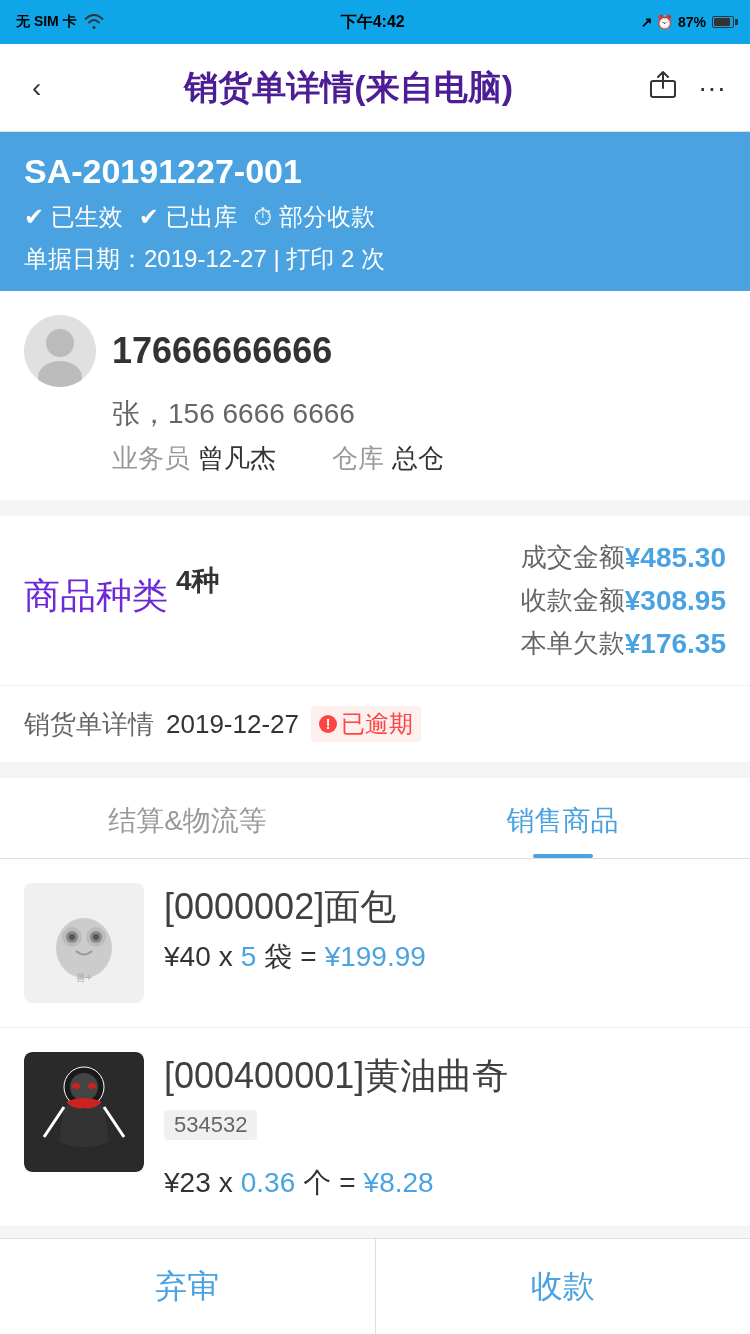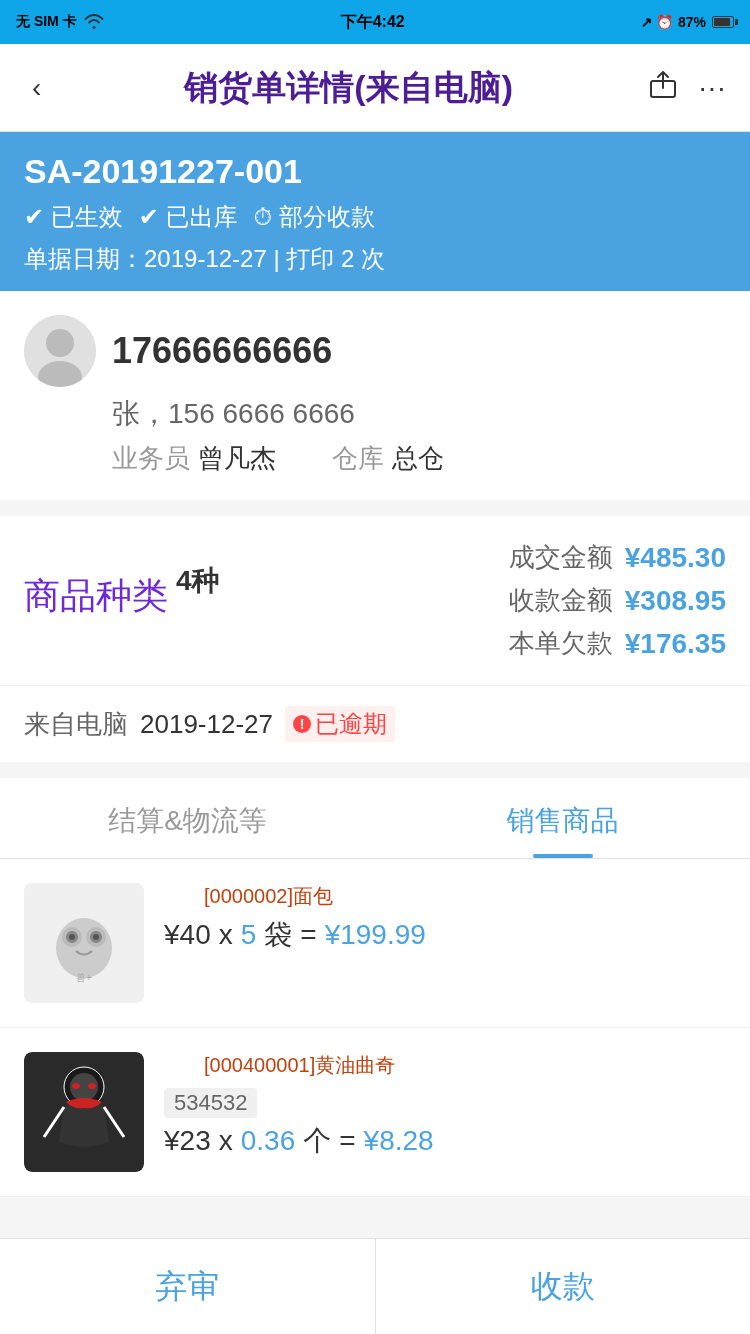--- a/index.html
+++ b/index.html
@@ -196,21 +196,21 @@
     }
     .summary-right {
       display: flex;
       flex-direction: column;
       align-items: flex-end;
       gap: 8px;
     }
     .amount-row {
       display: flex;
       align-items: center;
-      gap: 12px;
+      gap: 0;
     }
     .amount-label {
       font-size: 26px;
       color: #666;
     }
     .amount-value {
       font-size: 28px;
       color: #4aa3e0;
       font-weight: 600;
     }
@@ -310,34 +310,33 @@
       flex-shrink: 0;
       display: flex;
       align-items: center;
       justify-content: center;
       overflow: hidden;
     }
     .product-info {
       flex: 1;
     }
     .product-name {
-      font-size: 20px;
-      color: #c2410c;
+      font-size: 36px;
+      color: #404040;
       font-weight: 500;
       margin-bottom: 6px;
-      margin-left: 40px;
     }
     .product-sku-badge {
       display: inline-block;
       background: #f0f0f0;
       border-radius: 4px;
       padding: 2px 10px;
       font-size: 22px;
       color: #666;
-      margin-bottom: 4px;
+      margin-bottom: 24px;
     }
     .product-price-row {
       display: flex;
       align-items: center;
       gap: 8px;
       font-size: 28px;
       flex-wrap: wrap;
     }
     .price-base {
       color: #333;
@@ -474,21 +473,21 @@
       </div>
       <div class="amount-row">
         <span class="amount-label">本单欠款</span>
         <span class="amount-value">¥176.35</span>
       </div>
     </div>
   </div>
 </div>
 
 <div class="due-section">
-  <span class="due-label">来自电脑</span>
+  <span class="due-label">销货单详情</span>
   <span class="due-date">2019-12-27</span>
   <div class="overdue-badge">
     <div class="overdue-dot">!</div>
     <span class="overdue-text">已逾期</span>
   </div>
 </div>
 
 <div class="tabs-section">
   <div class="tabs-bar">
     <div class="tab-item">

